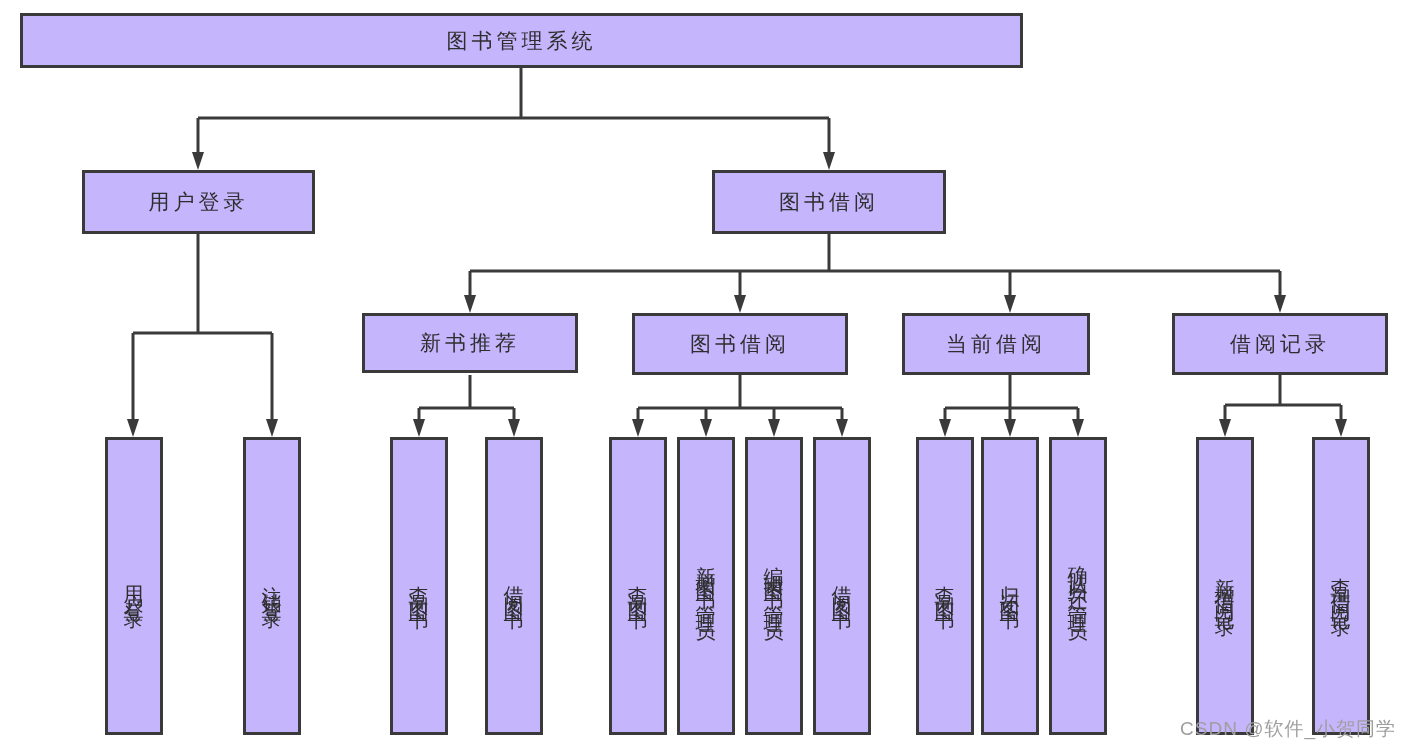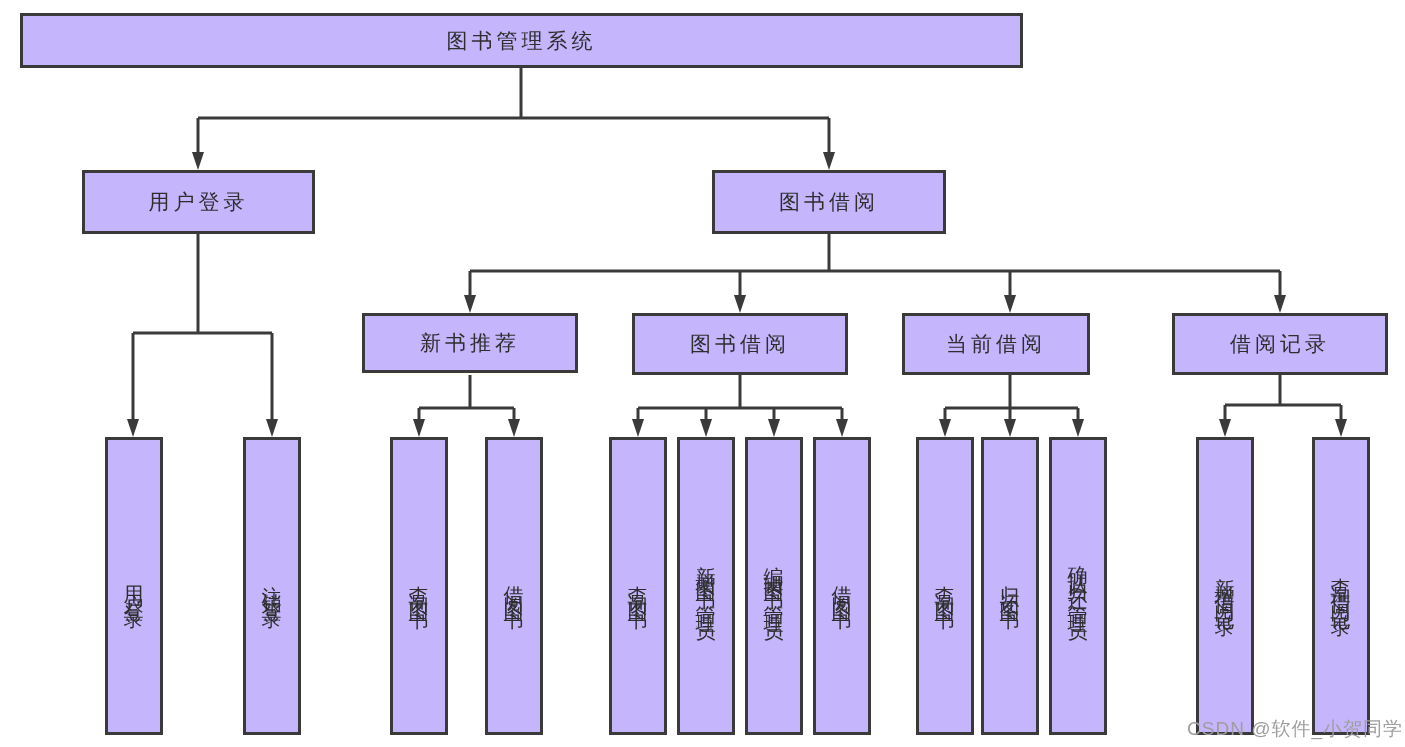--- a/index.html
+++ b/index.html
@@ -38,21 +38,21 @@
   #n-leaf-add-books           { left:677px;  }
   #n-leaf-edit-books          { left:745px;  }
   #n-leaf-borrow-books-2      { left:813px;  }
   #n-leaf-query-books-3       { left:916px;  }
   #n-leaf-return-books        { left:981px;  }
   #n-leaf-confirm-return      { left:1049px; }
   #n-leaf-add-borrow-record   { left:1196px; }
   #n-leaf-query-borrow-record { left:1312px; }
 
   .watermark {
-    position:absolute; right:2px; bottom:5px;
+    position:absolute; right:9px; bottom:5px;
     font-size:19px; color:#9e9e9e; letter-spacing:1px; white-space:nowrap;margin-left:45px;
   }
 </style>
 </head>
 <body>
 
 <div class="stage">
 
   <svg class="connectors" viewBox="0 0 1405 747" xmlns="http://www.w3.org/2000/svg">
     <g stroke="#3a3a3a" stroke-width="3" fill="none">

